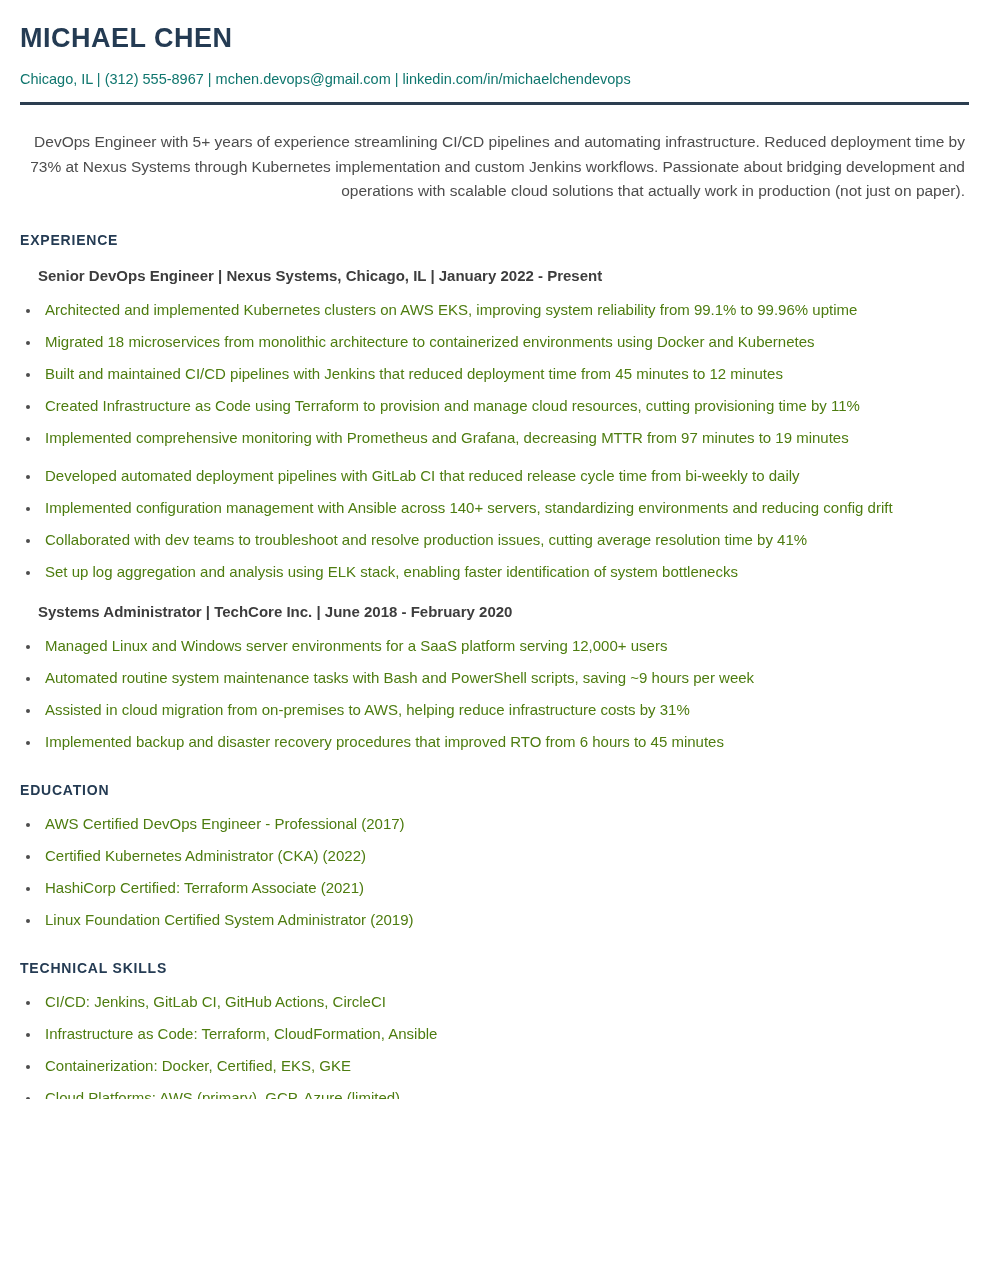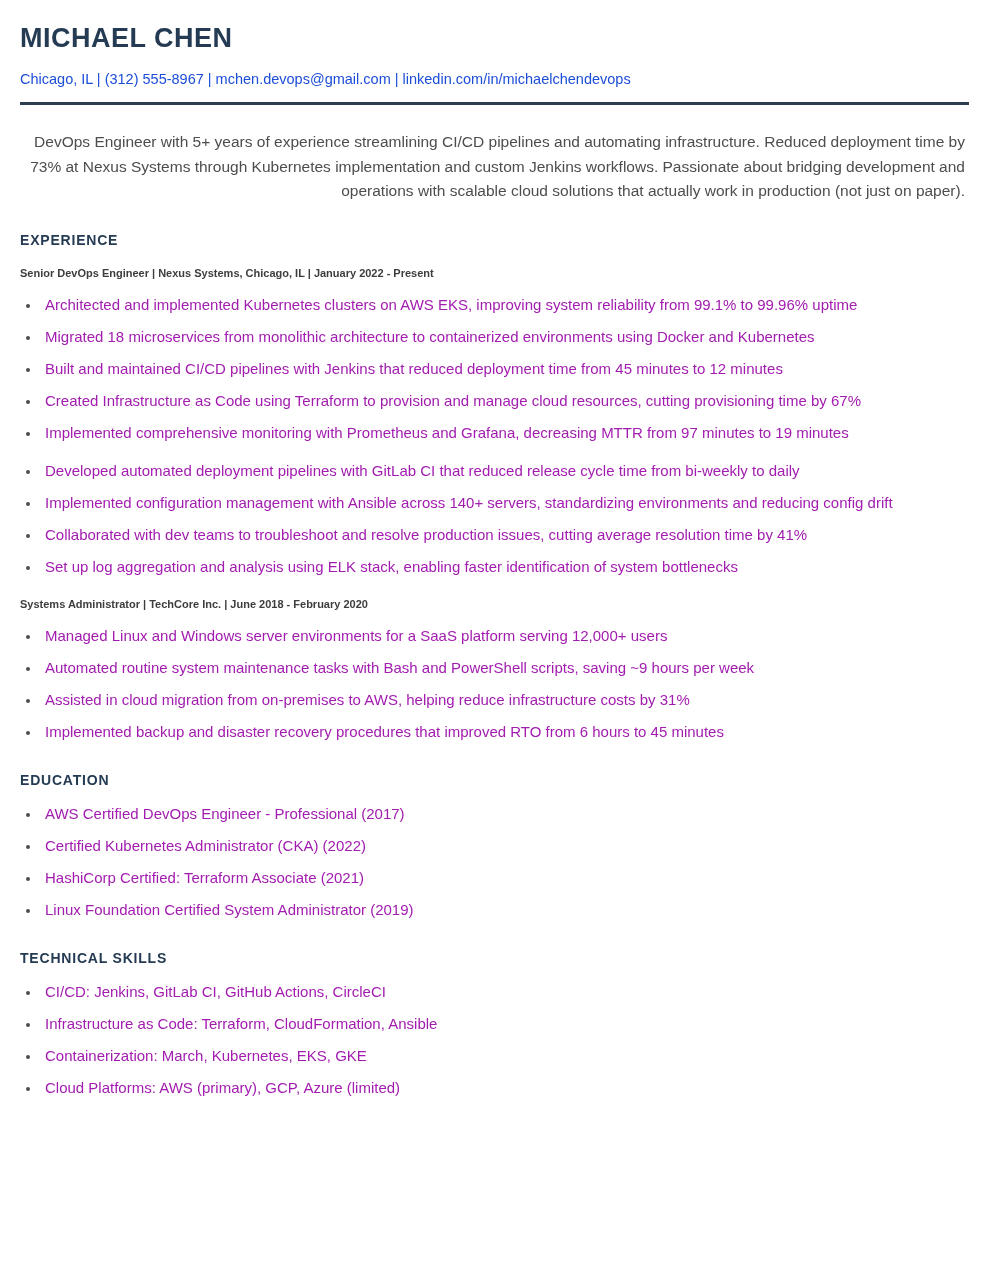--- a/index.html
+++ b/index.html
@@ -24,21 +24,21 @@
     margin: 0;
     padding-top: 3px;
     font-size: 27px;
     font-weight: 700;
     letter-spacing: 0.5px;
     color: #243b53;
   }
   p.contact {
     margin: 17px 0 0 0;
     font-size: 14.5px;
-    color: #1d4ed8;
+    color: #0f766e;
   }
   hr.divider {
     margin: 15px 0 0 0;
     border: none;
     border-top: 3px solid #2c3e50;
   }
   p.summary {
     margin: 25px 0 0 0;
     font-size: 15.5px;
     line-height: 24.5px;
@@ -47,36 +47,36 @@
     text-align: right;
   }
   h2.section-title {
     margin: 28px 0 0 0;
     font-size: 14px;
     font-weight: 700;
     letter-spacing: 0.8px;
     color: #243b53;
   }
   h3.job-heading, p.degree {
-    margin: 19px 0 0 0;
-    font-size: 11px;
+    margin: 19px 0 0 18px;
+    font-size: 15px;
     font-weight: 700;
     color: #3d3d3d;
   }
   ul.bullets {
     margin: 14px 0 0 0;
     padding: 0 0 0 21px;
     list-style-type: disc;
   }
   ul.bullets li {
     margin: 0 0 8px 0;
     padding-left: 4px;
     font-size: 15px;
     line-height: 24px;
-    color: #a21caf;
+    color: #4d7c0f;
   }
   ul.bullets li::marker {
     color: #4d4d4d;
     font-size: 13px;
   }
 </style>
 </head>
 <body>
 
 <div class="page">
@@ -87,21 +87,21 @@
 
   <p class="summary">DevOps Engineer with 5+ years of experience streamlining CI/CD pipelines and automating infrastructure. Reduced deployment time by 73% at Nexus Systems through Kubernetes implementation and custom Jenkins workflows. Passionate about bridging development and operations with scalable cloud solutions that actually work in production (not just on paper).</p>
 
   <h2 class="section-title">EXPERIENCE</h2>
 
   <h3 class="job-heading">Senior DevOps Engineer | Nexus Systems, Chicago, IL | January 2022 - Present</h3>
   <ul class="bullets">
     <li>Architected and implemented Kubernetes clusters on AWS EKS, improving system reliability from 99.1% to 99.96% uptime</li>
     <li>Migrated 18 microservices from monolithic architecture to containerized environments using Docker and Kubernetes</li>
     <li>Built and maintained CI/CD pipelines with Jenkins that reduced deployment time from 45 minutes to 12 minutes</li>
-    <li>Created Infrastructure as Code using Terraform to provision and manage cloud resources, cutting provisioning time by 67%</li>
+    <li>Created Infrastructure as Code using Terraform to provision and manage cloud resources, cutting provisioning time by 11%</li>
     <li>Implemented comprehensive monitoring with Prometheus and Grafana, decreasing MTTR from 97 minutes to 19 minutes</li>
   </ul>
 
   <ul class="bullets">
     <li>Developed automated deployment pipelines with GitLab CI that reduced release cycle time from bi-weekly to daily</li>
     <li>Implemented configuration management with Ansible across 140+ servers, standardizing environments and reducing config drift</li>
     <li>Collaborated with dev teams to troubleshoot and resolve production issues, cutting average resolution time by 41%</li>
     <li>Set up log aggregation and analysis using ELK stack, enabling faster identification of system bottlenecks</li>
   </ul>
 
@@ -119,18 +119,18 @@
     <li>AWS Certified DevOps Engineer - Professional (2017)</li>
     <li>Certified Kubernetes Administrator (CKA) (2022)</li>
     <li>HashiCorp Certified: Terraform Associate (2021)</li>
     <li>Linux Foundation Certified System Administrator (2019)</li>
   </ul>
 
   <h2 class="section-title">TECHNICAL SKILLS</h2>
   <ul class="bullets">
     <li>CI/CD: Jenkins, GitLab CI, GitHub Actions, CircleCI</li>
     <li>Infrastructure as Code: Terraform, CloudFormation, Ansible</li>
-    <li>Containerization: March, Kubernetes, EKS, GKE</li>
+    <li>Containerization: Docker, Certified, EKS, GKE</li>
     <li>Cloud Platforms: AWS (primary), GCP, Azure (limited)</li>
     <li>Monitoring &amp; Logging: Prometheus, Grafana, ELK Stack, DataDog</li>
   </ul>
 
 </div>
 
 </body></html>

